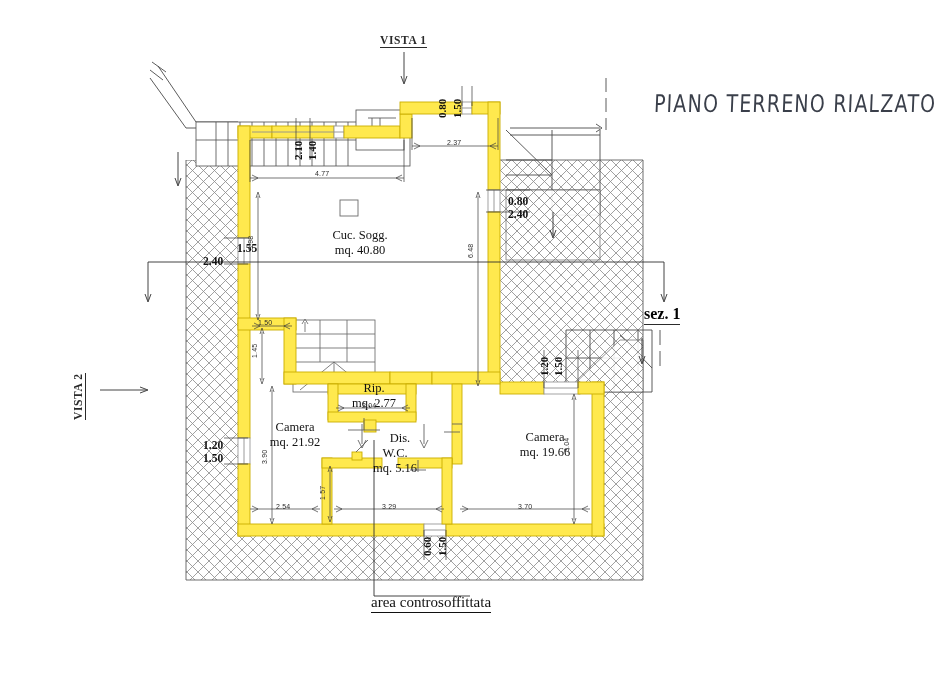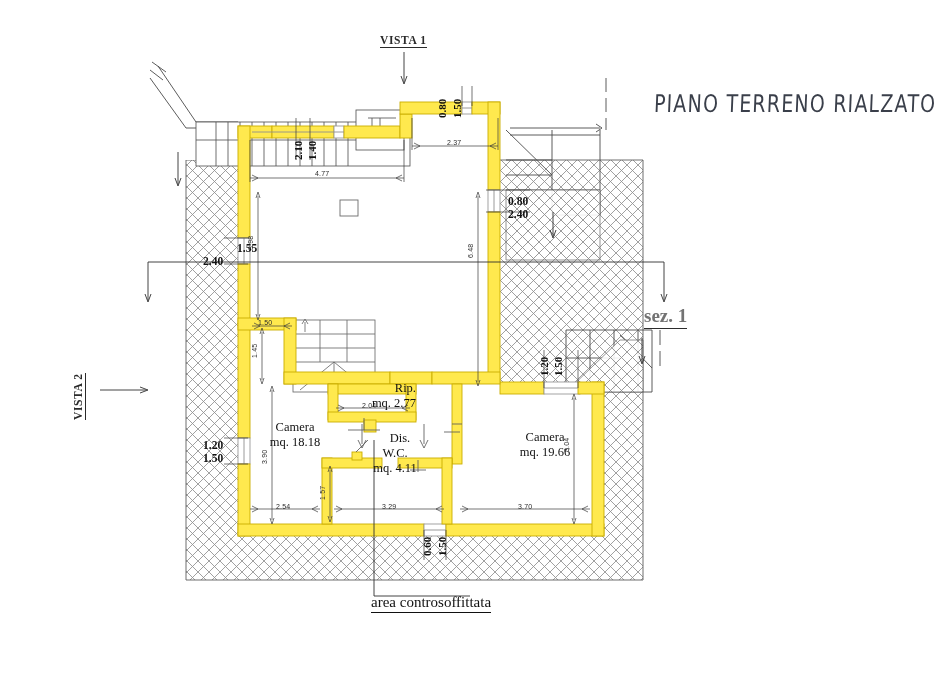--- a/index.html
+++ b/index.html
@@ -13,22 +13,22 @@
   .txt{position:absolute;white-space:nowrap;}
 
   .view-label{font-family:"Liberation Serif",serif;font-size:11.5px;
      font-weight:700;letter-spacing:.6px;color:#2a2a2a;}
   .view-label.u{border-bottom:1.2px solid #2a2a2a;padding-bottom:1px;}
 
   .hand-title{font-family:"DejaVu Sans",sans-serif;font-size:19px;
      color:#3a3f4a;letter-spacing:1.2px;
      transform:scaleY(1.28) skewX(-3deg);transform-origin:left center;}
 
-  .sez{font-family:"Liberation Serif",serif;font-size:19px;font-weight:700;
-       color:#737373;border-bottom:1.4px solid #2c2c2c;padding-bottom:1px;}
+  .sez{font-family:"Liberation Serif",serif;font-size:16px;font-weight:700;
+       color:#000000;border-bottom:1.4px solid #2c2c2c;padding-bottom:1px;}
 
   .room{font-family:"Liberation Serif",serif;font-size:12.5px;color:#111;
         text-align:center;line-height:1.18;}
   .room .l2{display:block;}
 
   .dim{font-family:"Liberation Sans",sans-serif;font-size:7px;color:#2b2b2b;
        letter-spacing:.2px;}
   .dim.v{transform:rotate(-90deg);transform-origin:left top;}
 
   .opening{font-family:"Liberation Serif",serif;font-size:11.5px;
@@ -306,39 +306,43 @@
 
   <div class="txt view-label u" style="left:380px;top:34px;">VISTA 1</div>
 
   <div class="txt view-label u" style="left:72px;top:420px;
        transform:rotate(-90deg);transform-origin:left top;">VISTA 2</div>
 
   <div class="txt hand-title" style="left:654px;top:92px;">PIANO TERRENO RIALZATO</div>
 
   <div class="txt sez" style="left:644px;top:305px;">sez. 1</div>
 
+  <div class="txt room" style="left:300px;top:228px;width:120px;">
+    <span>Cuc. Sogg.</span>
+    <span class="l2">mq. 40.80</span>
+  </div>
 
   <div class="txt room" style="left:240px;top:420px;width:110px;">
     <span>Camera</span>
-    <span class="l2">mq. 18.18</span>
+    <span class="l2">mq. 21.92</span>
   </div>
 
   <div class="txt room" style="left:490px;top:430px;width:110px;">
     <span>Camera</span>
     <span class="l2">mq. 19.66</span>
   </div>
 
-  <div class="txt room" style="left:332px;top:381px;width:84px;text-align:right;">
+  <div class="txt room" style="left:332px;top:381px;width:84px;">
     <span>Rip.</span>
     <span class="l2">mq. 2.77</span>
   </div>
 
   <div class="txt room" style="left:352px;top:446px;width:86px;">
     <span>W.C.</span>
-    <span class="l2">mq. 4.11</span>
+    <span class="l2">mq. 5.16</span>
   </div>
 
   <div class="txt room" style="left:378px;top:431px;width:44px;">
     <span>Dis.</span>
   </div>
 
   <div class="txt dim" style="left:315px;top:170px;">4.77</div>
 
   <div class="txt dim" style="left:447px;top:139px;">2.37</div>
 

